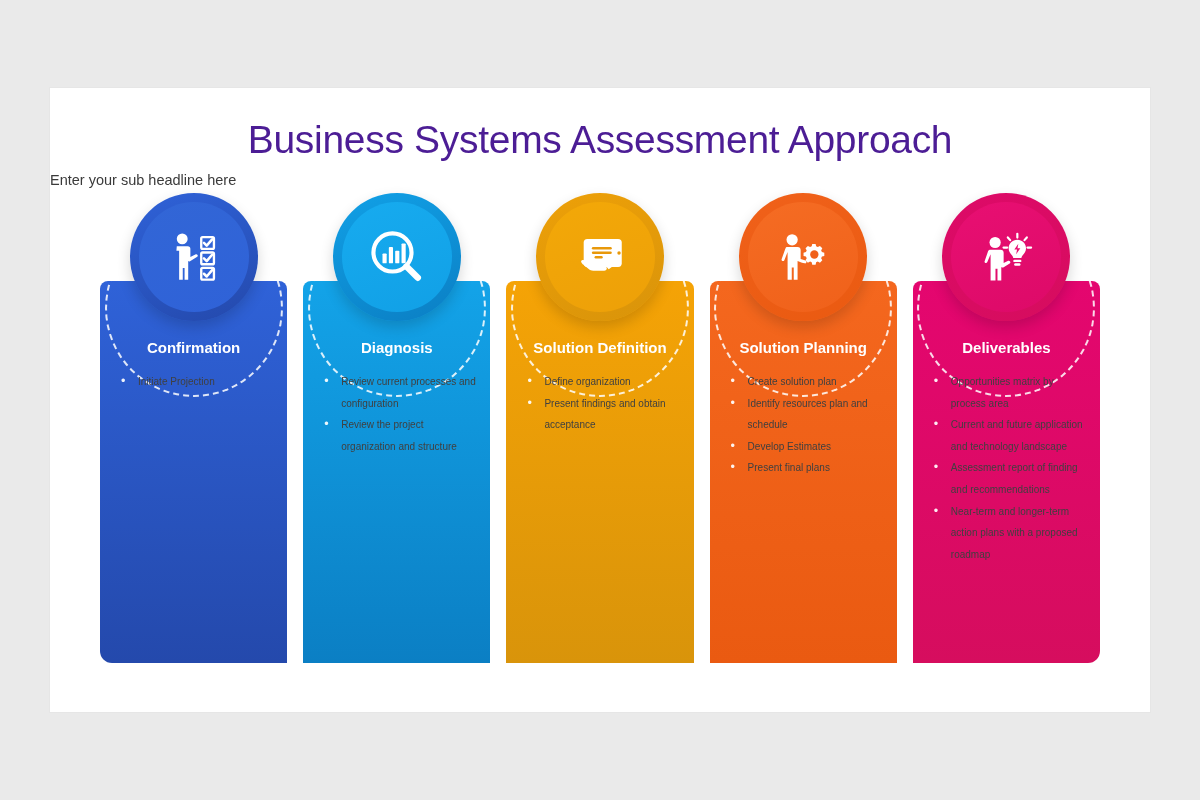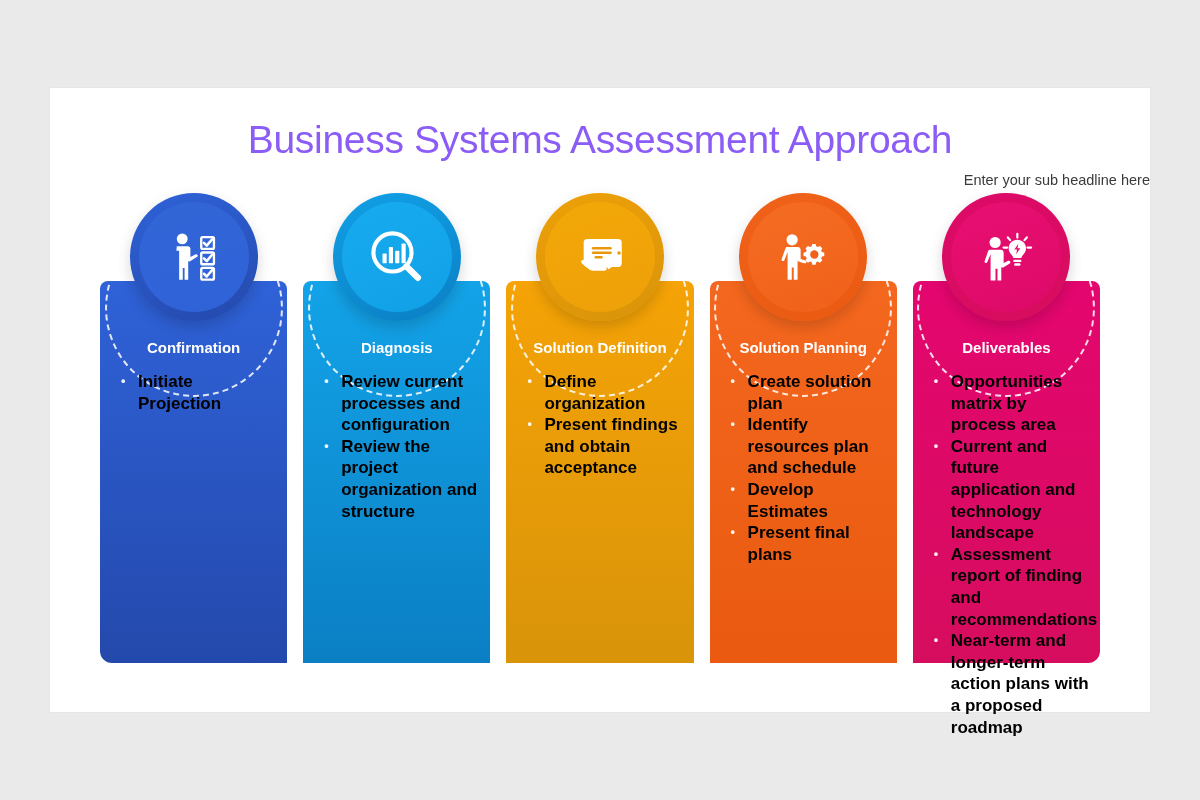--- a/index.html
+++ b/index.html
@@ -14,26 +14,26 @@
   .slide {
     position:absolute; left:50px; top:88px;
     width:1100px; height:624px;
     background:#ffffff;
     box-shadow:0 0 0 1px rgba(0,0,0,0.015);
   }
 
   .title {
     position:absolute; left:0; top:30px; width:100%;
     text-align:center;
-    font-size:39px; font-weight:400; color:#8b5cf6;
+    font-size:39px; font-weight:400; color:#4c1d95;
     letter-spacing:-0.3px;
   }
   .subtitle {
     position:absolute; left:0; top:84px; width:100%;
-    text-align:right;
+    text-align:left;
     font-size:14.5px; color:#3a3a3a; font-weight:400;
   }
 
   
   .columns {
     position:absolute; left:50px; top:193px;
     width:1000px; height:382px;
     display:flex; gap:16px;
   }
 
@@ -92,25 +92,24 @@
   }
 
   ul.bullets {
     position:absolute; left:14px; right:10px; top:90px;
     list-style:none;
     z-index:4;
   }
   ul.bullets li {
     position:relative;
     padding-left:24px;
-    font-size:17px;
+    font-size:10px;
     line-height:21.6px;
-    color:#000000;
+    color:#404040;
     margin-bottom:0px;
-    font-weight:bold;
   }
   ul.bullets li::before {
     content:"•";
     position:absolute; left:7px; top:0;
     font-size:12.6px; line-height:21.6px;
     color:rgba(255,255,255,0.92);
   }
 </style>
 </head>
 <body>

